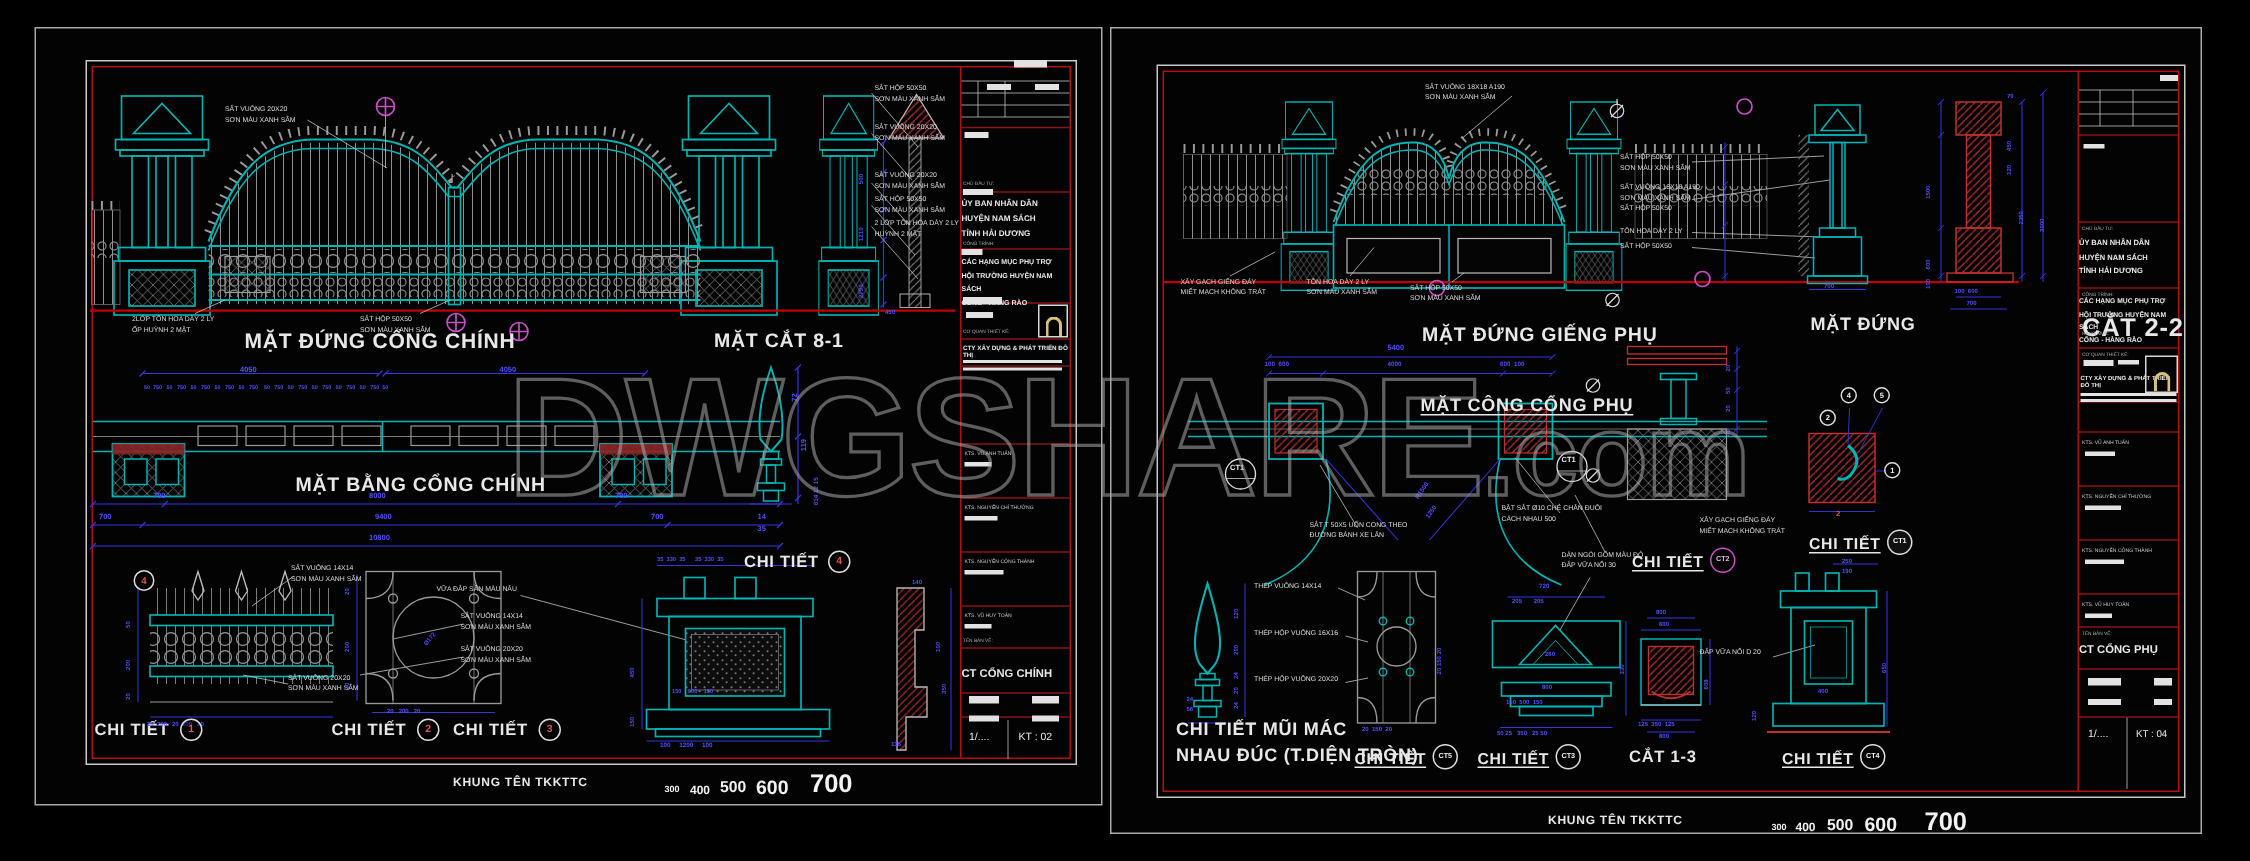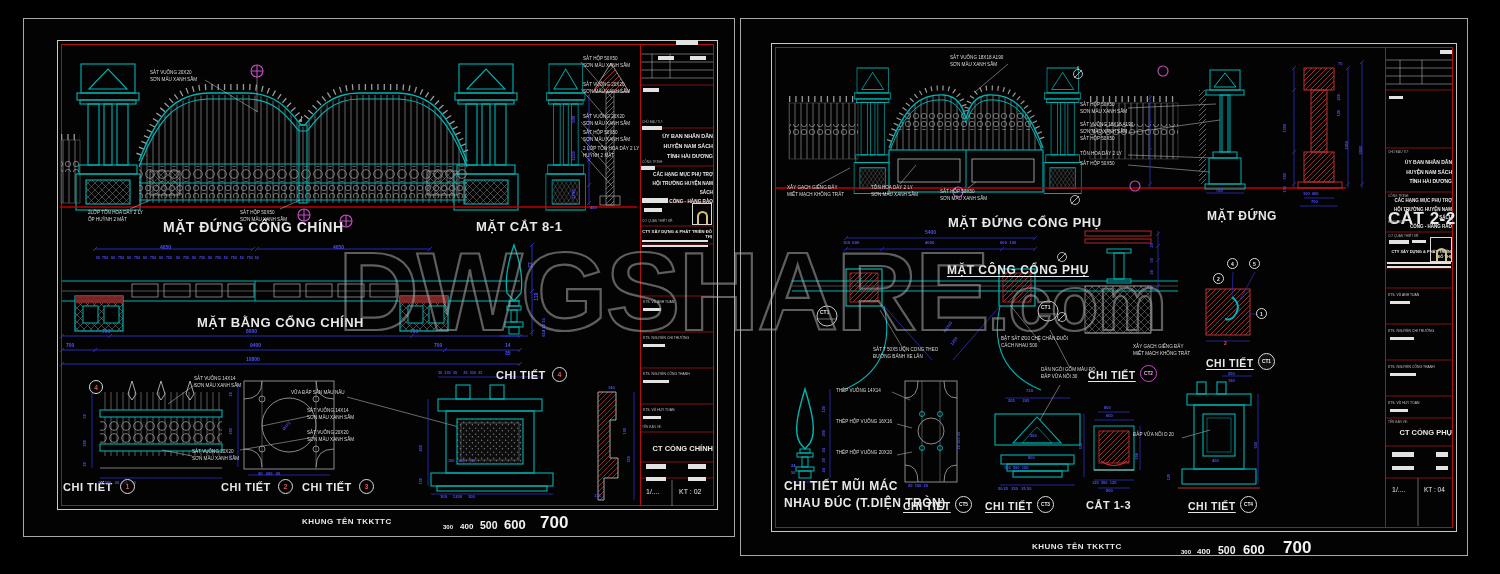--- a/index.html
+++ b/index.html
@@ -16,21 +16,21 @@
   .b{color:#5050ff;font-size:5px;font-weight:bold;}
   .ttl{font-weight:bold;letter-spacing:.5px;}
   .u{text-decoration:underline;text-underline-offset:2px;}
   .r90{transform:rotate(-90deg);transform-origin:0 100%;}
   .r55{transform:rotate(-55deg);transform-origin:0 50%;}
   .circ{position:absolute;border:1px solid #ddd;border-radius:50%;display:flex;align-items:center;
         justify-content:center;color:#e05555;font-weight:bold;z-index:6;background:rgba(0,0,0,.4);}
   .circ.ct{color:#f0f0f0;}
   .circ.mg{border-color:#c94fc9;color:#e8b3e8;}
   .bar{position:absolute;background:#e2e2e2;z-index:4;}
-  .tbt{position:absolute;color:#e8e8e8;text-align:right;z-index:5;}
+  .tbt{position:absolute;color:#e8e8e8;text-align:left;z-index:5;}
   .lbl{position:absolute;color:#a8a8a8;font-size:3.2px;z-index:5;white-space:pre;}
   .nm{position:absolute;color:#c6c6c6;font-size:3.4px;z-index:5;white-space:pre;}
   .logo{position:absolute;border:1px solid #d8d8d8;z-index:5;display:flex;align-items:flex-end;justify-content:center;}
   .logo .arch{width:11px;height:13px;border:2px solid #d8c27a;border-bottom:none;border-radius:7px 7px 0 0;}
   #wm{position:absolute;left:338px;top:236px;z-index:50;pointer-events:none;color:transparent;
       -webkit-text-stroke:2.2px rgba(170,170,170,0.55);font-weight:bold;font-size:112px;
       letter-spacing:-2px;line-height:1;white-space:nowrap;}
   #wm .sfx{font-size:78px;letter-spacing:-1px;}
   .sc{font-weight:bold;color:#f2f2f2;position:absolute;z-index:5;}
 </style>
@@ -633,21 +633,21 @@
   <div class="bar" style="left:642px;top:245px;width:66px;height:2px;"></div>
   <div class="bar" style="left:643px;top:308px;width:18px;height:3px;"></div>
   <div class="bar" style="left:643px;top:344px;width:22px;height:3px;"></div>
   <div class="bar" style="left:643px;top:380px;width:26px;height:3px;"></div>
   <div class="bar" style="left:643px;top:416px;width:18px;height:3px;"></div>
   <div class="bar" style="left:646px;top:464px;width:20px;height:5px;"></div>
   <div class="bar" style="left:688px;top:464px;width:18px;height:5px;"></div>
   <div class="bar" style="left:646px;top:477px;width:20px;height:4px;"></div>
   <div class="bar" style="left:688px;top:477px;width:18px;height:4px;"></div>
 
-  <span class="t ttl" style="left:948px;top:216px;font-size:13px;">MẶT ĐỨNG CỔNG PHỤ</span>
+  <span class="t ttl" style="left:948px;top:216px;font-size:13px;">MẶT ĐỨNG GIẾNG PHỤ</span>
   <span class="t ttl" style="left:1207px;top:210px;font-size:12px;">MẶT ĐỨNG</span>
   <span class="t ttl" style="left:1388px;top:209px;font-size:17px;">CẮT 2-2</span>
   <span class="t ttl u" style="left:947px;top:264px;font-size:12px;">MẶT CÔNG CỔNG PHỤ</span>
   <span class="t ttl" style="left:784px;top:480px;font-size:12px;">CHI TIẾT MŨI MÁC</span>
   <span class="t ttl" style="left:784px;top:497px;font-size:12px;">NHAU ĐÚC (T.DIỆN TRÒN)</span>
   <span class="t ttl" style="left:1086px;top:499px;font-size:11px;">CẮT 1-3</span>
 
   <span class="t ttl u" style="left:1088px;top:369px;font-size:10.5px;">CHI TIẾT</span>
   <div class="circ mg" style="left:1140px;top:365px;width:17px;height:17px;font-size:4.8px;">
       <span>CT2</span>

